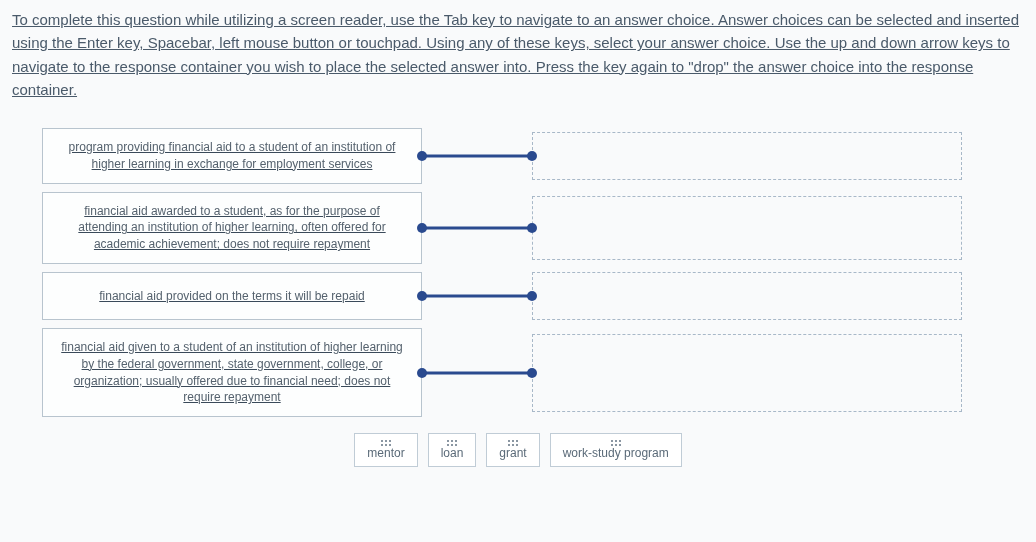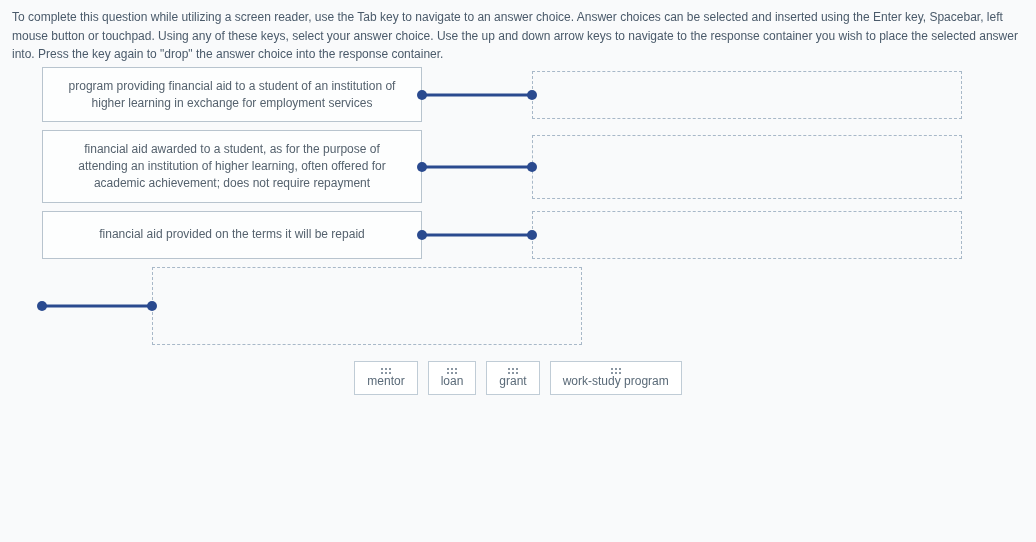--- a/index.html
+++ b/index.html
@@ -6,27 +6,29 @@
     body {
       font-family: Arial, Helvetica, sans-serif;
       background: #f9fafb;
       color: #3a4a5a;
       width: 1036px;
       height: 542px;
       overflow: hidden;
       padding: 8px 12px 0 12px;
     }
     .instructions {
-      font-size: 12px;
+      font-size: 15px;
       line-height: 1.55;
       color: #4a5a6a;
-      margin-bottom: 3px;
+      margin-bottom: 27px;
+      text-decoration: underline;
     }
     .matching-area {
       padding: 0 30px;
+      text-decoration: underline;
     }
     .row {
       display: flex;
       align-items: center;
       margin-bottom: 8px;
       position: relative;
     }
     .definition-box {
       width: 380px;
       min-height: 48px;
@@ -143,20 +145,21 @@
     <div class="connector">
       <div class="connector-line"></div>
       <div class="connector-dot left"></div>
       <div class="connector-dot right"></div>
     </div>
     <div class="drop-zone"></div>
   </div>
 
 
   <div class="row">
+    <div class="definition-box">financial aid given to a student of an institution of higher learning by the federal government, state government, college, or organization; usually offered due to financial need; does not require repayment</div>
     <div class="connector">
       <div class="connector-line"></div>
       <div class="connector-dot left"></div>
       <div class="connector-dot right"></div>
     </div>
     <div class="drop-zone xtall"></div>
   </div>
 
 </div>
 

